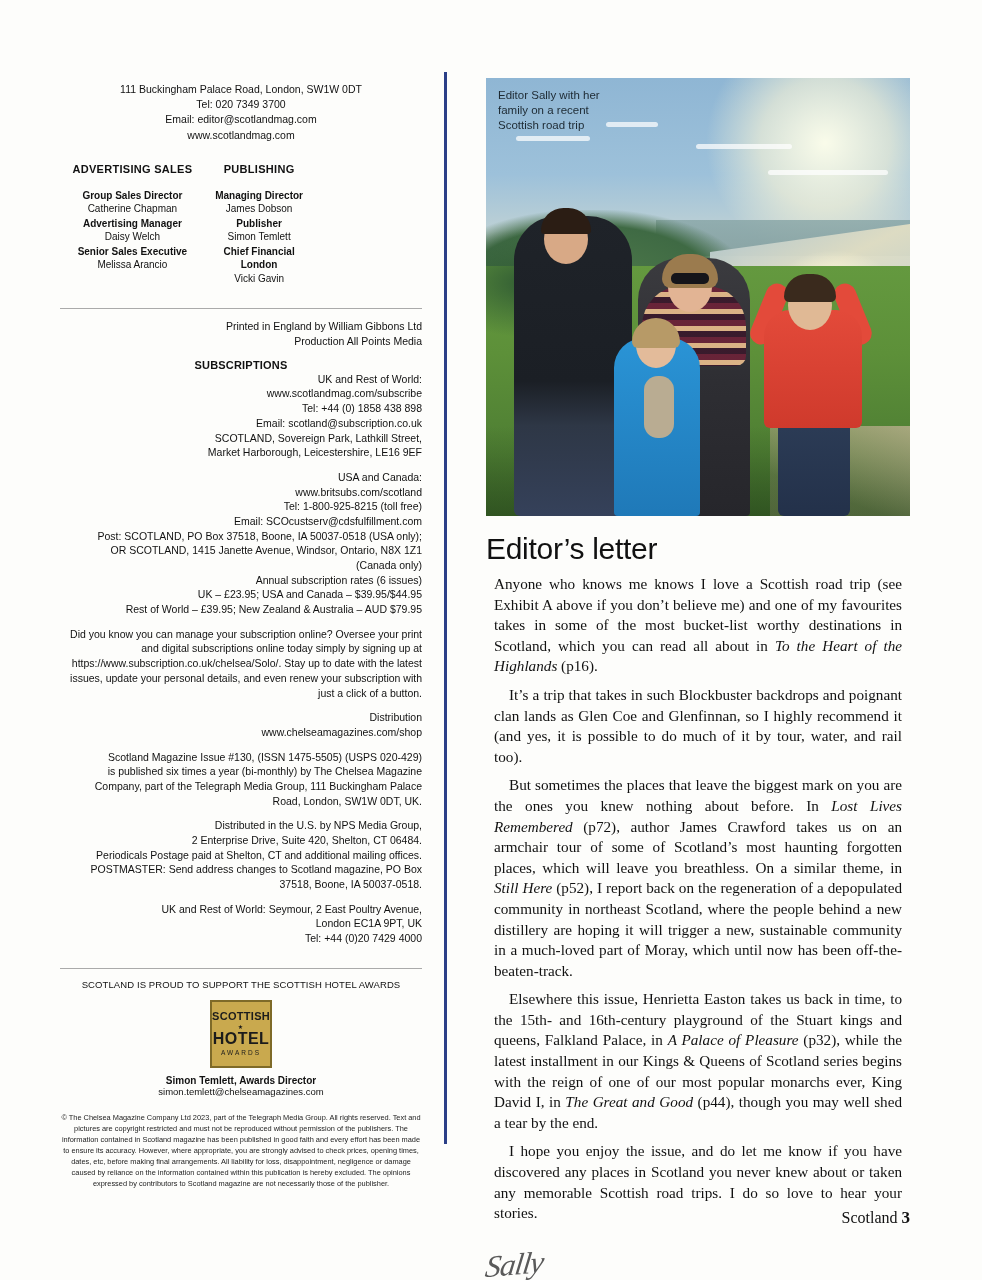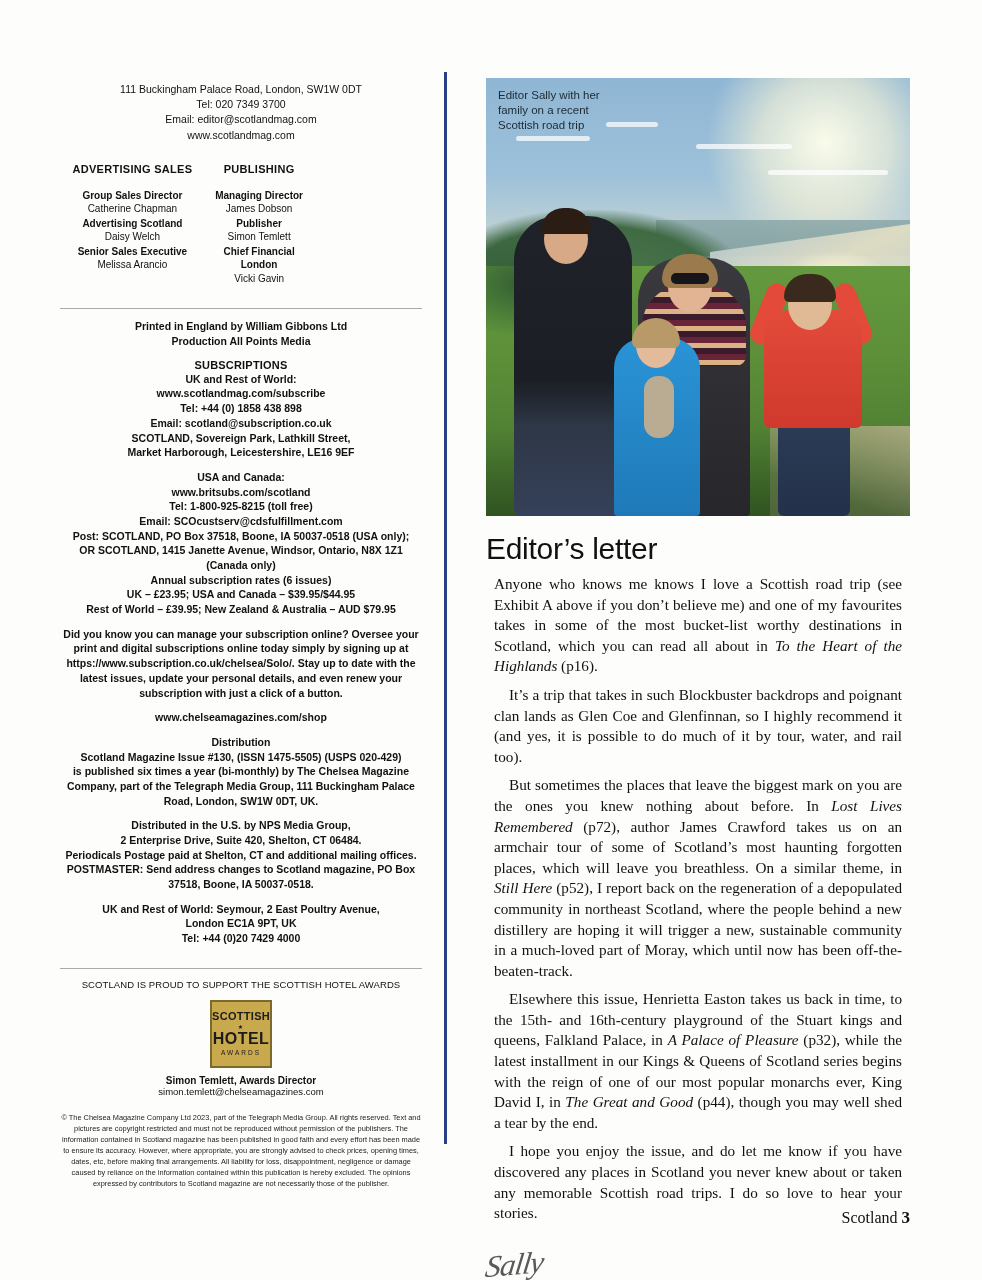--- a/index.html
+++ b/index.html
@@ -60,21 +60,21 @@
   .staff-col.editorial { flex:0 0 30%; }
   .staff-col.advertising { flex:0 0 40%; }
   .staff-col.publishing { flex:0 0 30%; }
   .staff-head { font-size:11px; font-weight:bold; letter-spacing:.3px; margin-bottom:14px; }
   .role { font-size:10px; font-weight:bold; line-height:1.35; }
   .person { font-size:10px; line-height:1.35; margin-bottom:1px; }
 
   .hr { border:0; border-top:1px solid #aaa; margin:22px 0 10px; }
 
   .blk { font-size:10.5px; line-height:1.4; margin:0 0 10px; }
-  .blk.b { font-weight:bold; }
+  .blk.b { font-weight:normal;text-align:right; }
   .blk-title { font-size:11px; font-weight:bold; letter-spacing:.2px; margin:10px 0 1px; }
   .tight { margin-bottom:0; }
 
   .awards-note { font-size:9.5px; letter-spacing:.1px; margin:8px 0 10px; }
 
   .award-logo {
     width:62px; height:68px; margin:0 auto 7px;
     background:#c9a94e;
     border:2px solid #7e6a28;
     box-sizing:border-box;
@@ -248,21 +248,21 @@
       <div>Tel: 020 7349 3700</div>
       <div>Email: editor@scotlandmag.com</div>
       <div>www.scotlandmag.com</div>
     </div>
 
     <div class="staff">
       <div class="staff-col advertising">
         <div class="staff-head">ADVERTISING SALES</div>
         <div class="role">Group Sales Director</div>
         <div class="person">Catherine Chapman</div>
-        <div class="role">Advertising Scotland</div>
+        <div class="role">Advertising Manager</div>
         <div class="person">Daisy Welch</div>
         <div class="role">Senior Sales Executive</div>
         <div class="person">Melissa Arancio</div>
       </div>
       <div class="staff-col publishing">
         <div class="staff-head">PUBLISHING</div>
         <div class="role">Managing Director</div>
         <div class="person">James Dobson</div>
         <div class="role">Publisher</div>
         <div class="person">Simon Temlett</div>
@@ -288,23 +288,23 @@
 Tel: 1-800-925-8215 (toll free)
 Email: SCOcustserv@cdsfulfillment.com
 Post: SCOTLAND, PO Box 37518, Boone, IA 50037-0518 (USA only);
 OR SCOTLAND, 1415 Janette Avenue, Windsor, Ontario, N8X 1Z1
 (Canada only)
 Annual subscription rates (6 issues)
 UK – £23.95; USA and Canada – $39.95/$44.95
 Rest of World – £39.95; New Zealand &amp; Australia – AUD $79.95</div>
     <div class="blk b">Did you know you can manage your subscription online? Oversee your print and digital subscriptions online today simply by signing up at https://www.subscription.co.uk/chelsea/Solo/. Stay up to date with the latest issues, update your personal details, and even renew your subscription with just a click of a button.</div>
 
+    <div class="blk b tight">Distribution</div>
+
     <div class="blk b">www.chelseamagazines.com/shop</div>
-
-    <div class="blk b tight">Distribution</div>
     <div class="blk b" style="white-space:pre-line">Scotland Magazine Issue #130, (ISSN 1475-5505) (USPS 020-429)
 is published six times a year (bi-monthly) by The Chelsea Magazine
 Company, part of the Telegraph Media Group, 111 Buckingham Palace
 Road, London, SW1W 0DT, UK.</div>
     <div class="blk b" style="white-space:pre-line">Distributed in the U.S. by NPS Media Group,
 2 Enterprise Drive, Suite 420, Shelton, CT 06484.
 Periodicals Postage paid at Shelton, CT and additional mailing offices.
 POSTMASTER: Send address changes to Scotland magazine, PO Box
 37518, Boone, IA 50037-0518.</div>
     <div class="blk b" style="white-space:pre-line">UK and Rest of World: Seymour, 2 East Poultry Avenue,

